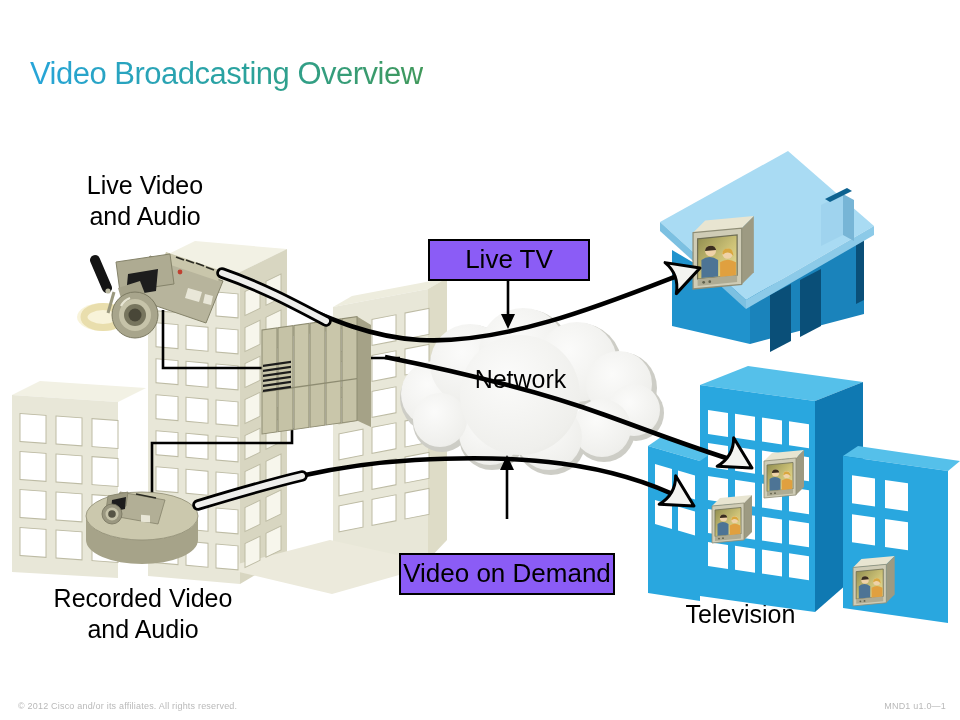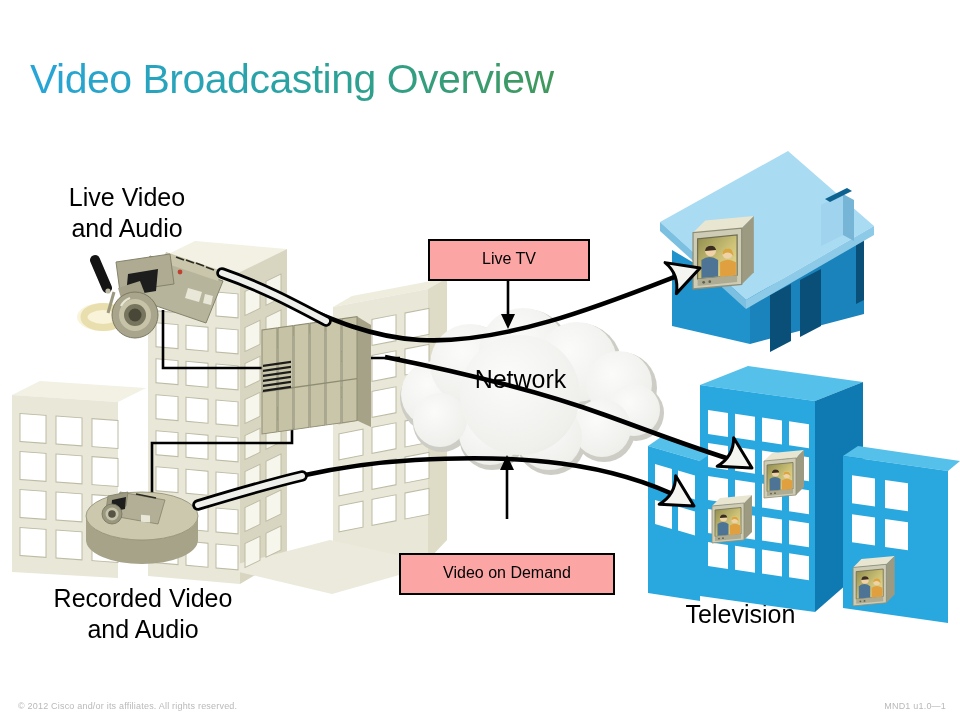--- a/index.html
+++ b/index.html
@@ -2,36 +2,36 @@
 <html style="--title-gradient-start: #27a5d9; --title-gradient-end: #40985a; --building-blue: #29a7df; --building-blue-dark: #0f79b2; --roof-blue: #a9dbf3; --equipment-beige: #c9c6aa; --cloud-gray: #ececE8;"><head>
 <meta charset="utf-8">
 <style>
   html,body{margin:0;padding:0;}
   body{
     width:960px;height:720px;position:relative;overflow:hidden;
     background:#ffffff;font-family:"Liberation Sans", sans-serif;
   }
   .abs{position:absolute;}
   #title{
-    left:30px;top:56px;font-size:41px;font-weight:400;letter-spacing:-0.5px;
+    left:30px;top:56px;font-size:31px;font-weight:400;letter-spacing:-0.5px;
     background:linear-gradient(90deg,var(--title-gradient-start,#27a5d9) 0%,#2aa29c 55%,var(--title-gradient-end,#40985a) 100%);
     -webkit-background-clip:text;background-clip:text;color:transparent;
     white-space:nowrap;
   }
   .lbl{
     font-size:25px;color:#000;text-align:center;line-height:31px;white-space:nowrap;
   }
   .lbl span{display:block;}
-  #lbl-live{left:37px;top:170px;width:180px;margin-top:12px;}
+  #lbl-live{left:55px;top:170px;width:180px;}
   #lbl-recorded{left:33px;top:583px;width:220px;}
   #lbl-receivers{left:648px;top:599px;width:185px;}
   #lbl-cloud{left:438px;top:364px;width:165px;line-height:30px;z-index:5;pointer-events:none;}
   .flowbox{
-    background:#fca5a5;border:2.4px solid #000;text-align:center;
-    font-size:16px;color:#000;z-index:6;
+    background:#8b5cf6;border:2.4px solid #000;text-align:center;
+    font-size:26px;color:#000;z-index:6;
   }
   #box-livetv{left:428px;top:239px;width:158px;height:38px;line-height:36px;}
   #box-vod{left:399px;top:520px;width:212px;height:38px;line-height:36px;margin-top:33px;}
   #diagram-svg{left:0;top:0;z-index:1;}
   .footer{
     top:701px;font-size:9px;color:#b9b9b9;letter-spacing:0.2px;
   }
   #footer-copyright{left:18px;}
   #footer-slideid{right:14px;}
   

